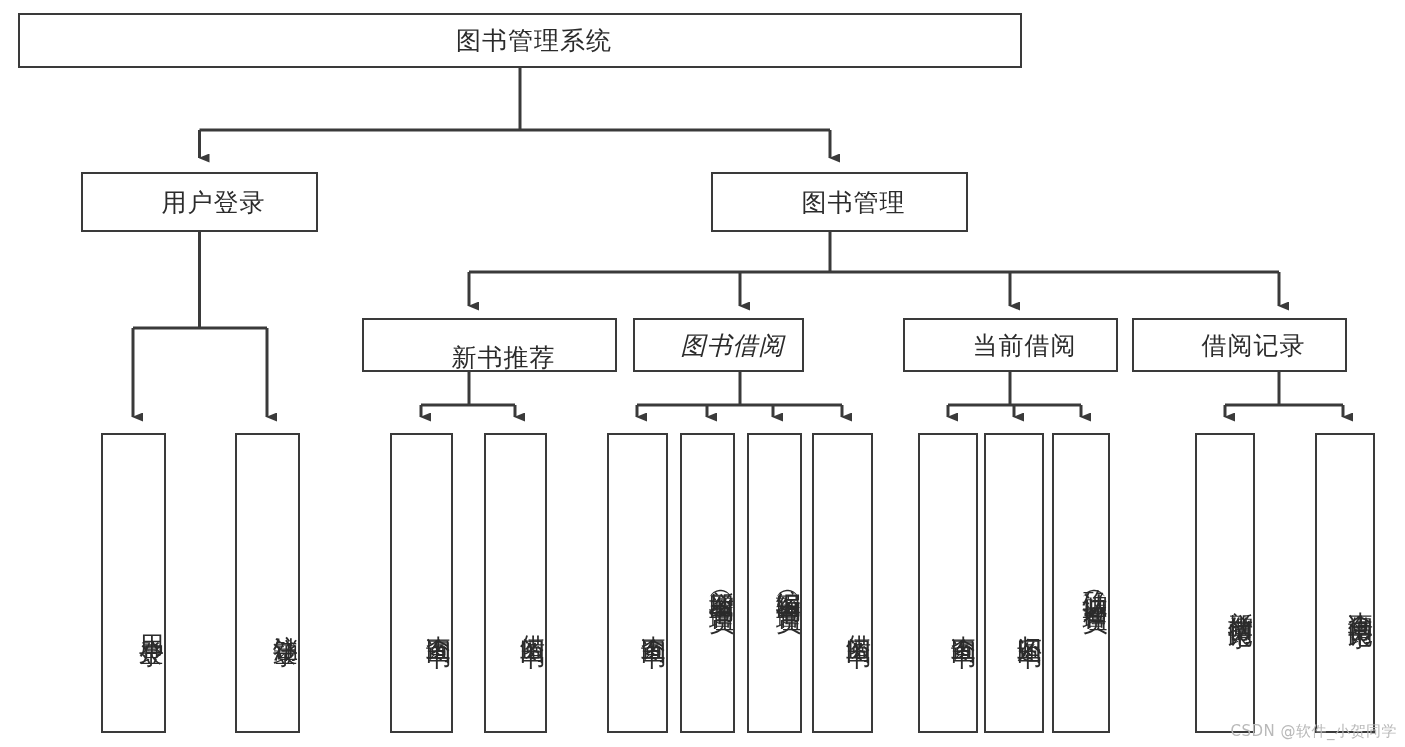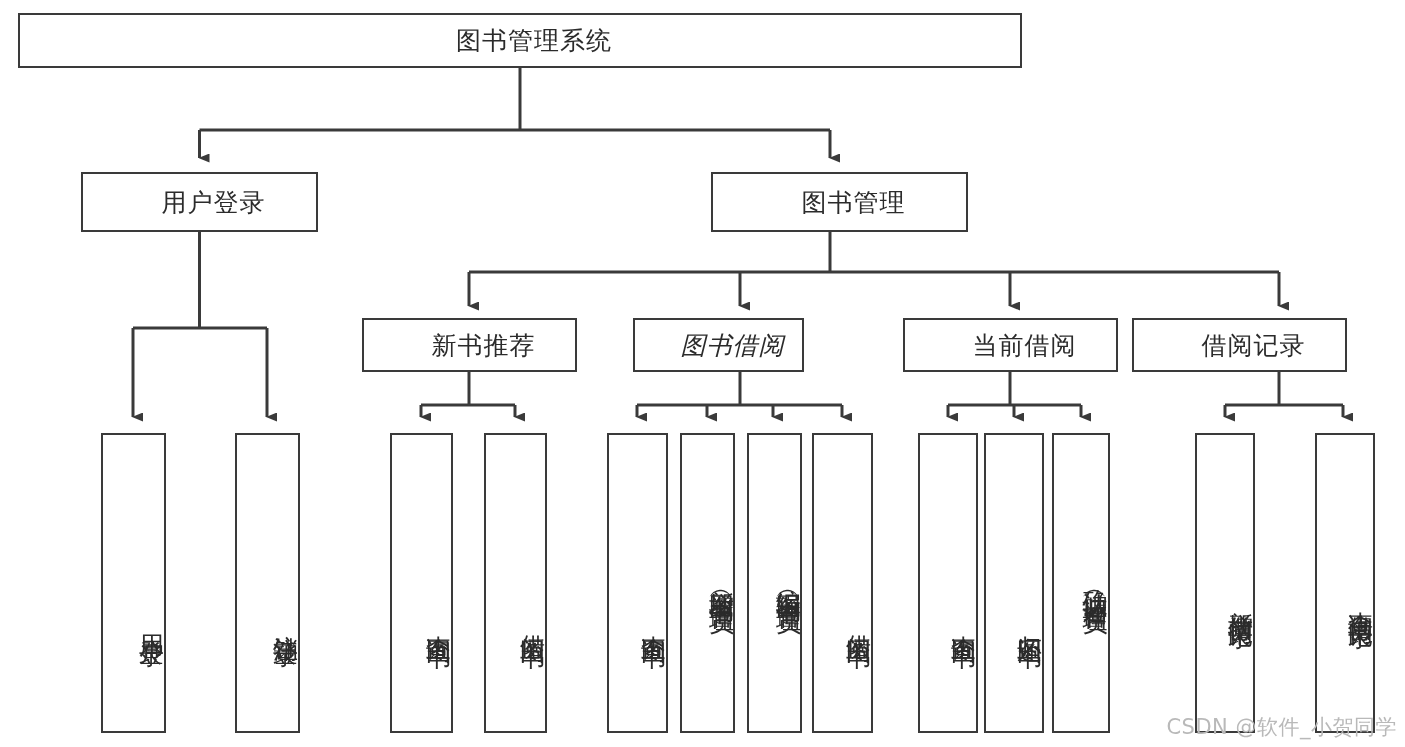--- a/index.html
+++ b/index.html
@@ -56,21 +56,21 @@
     align-items: center;
   }
   .node-label {
     display: block;
     white-space: nowrap;
   }
   #watermark {
     position: absolute;
     right: 8px;
     bottom: 6px;
-    font-size: 21px;
+    font-size: 15px;
     color: #b9b9b9;
     letter-spacing: 0.5px;
     white-space: nowrap;
   }
 </style>
 </head>
 <body>
 
 <div id="diagram-root">
 
@@ -128,21 +128,21 @@
     <span class="node-label">图书管理系统</span>
   </div>
 
   <div class="node horiz" style="left:81px; top:172px; width:237px; height:60px;">
     <span class="node-label">用户登录</span>
   </div>
   <div class="node horiz" style="left:711px; top:172px; width:257px; height:60px;">
     <span class="node-label">图书管理</span>
   </div>
 
-  <div class="node horiz" style="left:362px; top:318px; width:215px; height:54px;">
+  <div class="node horiz" style="left:362px; top:318px; width:255px; height:54px;align-items:flex-end;">
     <span class="node-label">新书推荐</span>
   </div>
   <div class="node horiz" style="left:633px; top:318px; width:171px; height:54px;font-style:italic;">
     <span class="node-label">图书借阅</span>
   </div>
   <div class="node horiz" style="left:903px; top:318px; width:215px; height:54px;">
     <span class="node-label">当前借阅</span>
   </div>
   <div class="node horiz" style="left:1132px; top:318px; width:215px; height:54px;">
     <span class="node-label">借阅记录</span>

